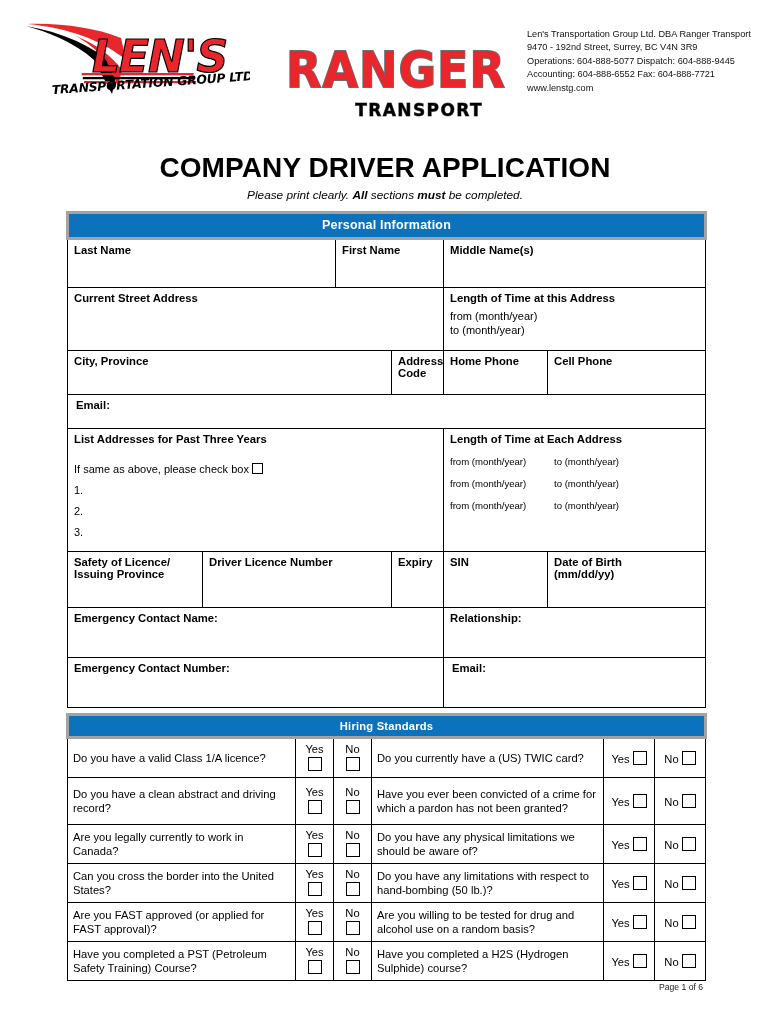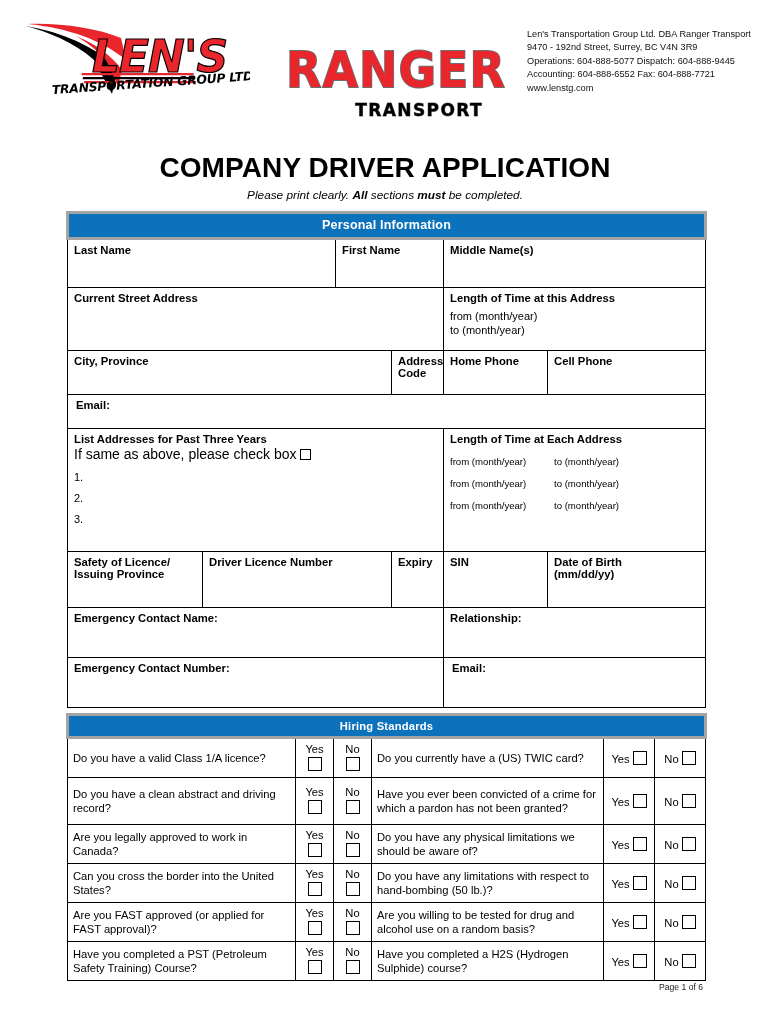--- a/index.html
+++ b/index.html
@@ -130,21 +130,21 @@
     border: 3px solid #a3a3a3;
     letter-spacing: 0.2px;
   }
   .lbl { font-weight: bold; font-size: 11.3px; }
 
   
   #personal-table { top: 211px; }
 
   .pi-sub { margin-top: 5px; line-height: 14px; }
   .addr-list-line { margin-top: 9px; font-size: 11px; }
-  .addr-note { font-weight: normal; font-size: 14px; margin-top: 1px; }
+  .addr-note { font-weight: normal; font-size: 11px; margin-top: 18px; }
   .inline-box {
     display: inline-block;
     width: 9px; height: 9px;
     border: 1px solid #000;
     vertical-align: -1px;
     margin-left: 3px;
   }
   .len-row {
     display: flex;
     font-size: 9.6px;
@@ -409,21 +409,21 @@
     <td class="q">Have you ever been convicted of a crime for which a pardon has not been granted?</td>
     <td class="yn-inline">
       <span>Yes</span><span class="box"></span>
     </td>
     <td class="yn-inline">
       <span>No</span><span class="box"></span>
     </td>
   </tr>
 
   <tr>
-    <td class="q" style="height:32px">Are you legally approved to work in Canada?</td>
+    <td class="q" style="height:32px">Are you legally currently to work in Canada?</td>
     <td class="yn-stack">
       <span>Yes</span><br><span class="box"></span>
     </td>
     <td class="yn-stack">
       <span>No</span><br><span class="box"></span>
     </td>
     <td class="q">Do you have any physical limitations we should be aware of?</td>
     <td class="yn-inline">
       <span>Yes</span><span class="box"></span>
     </td>

